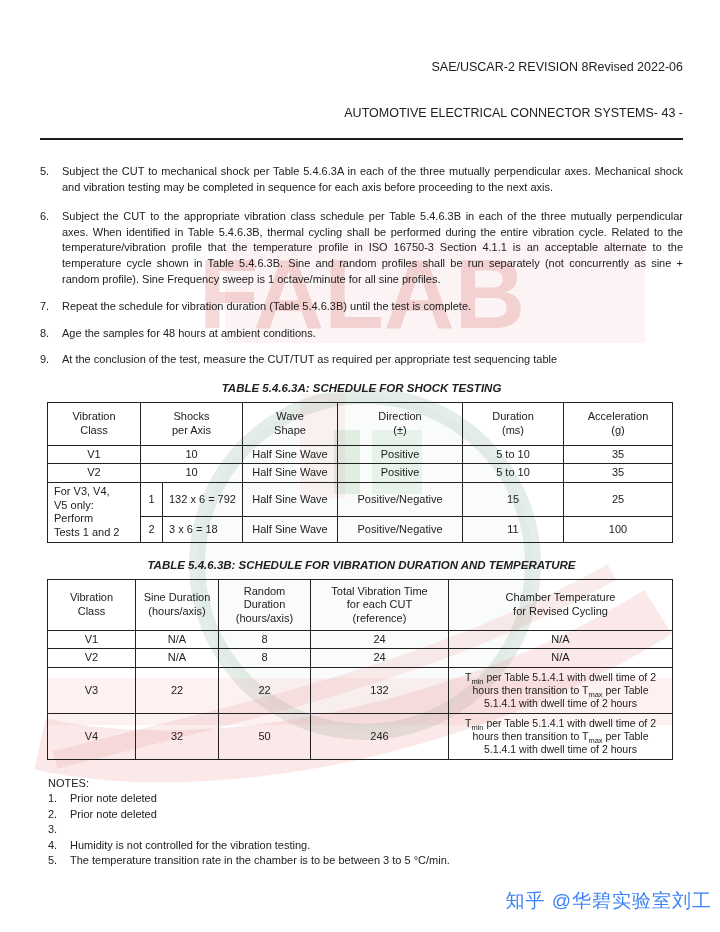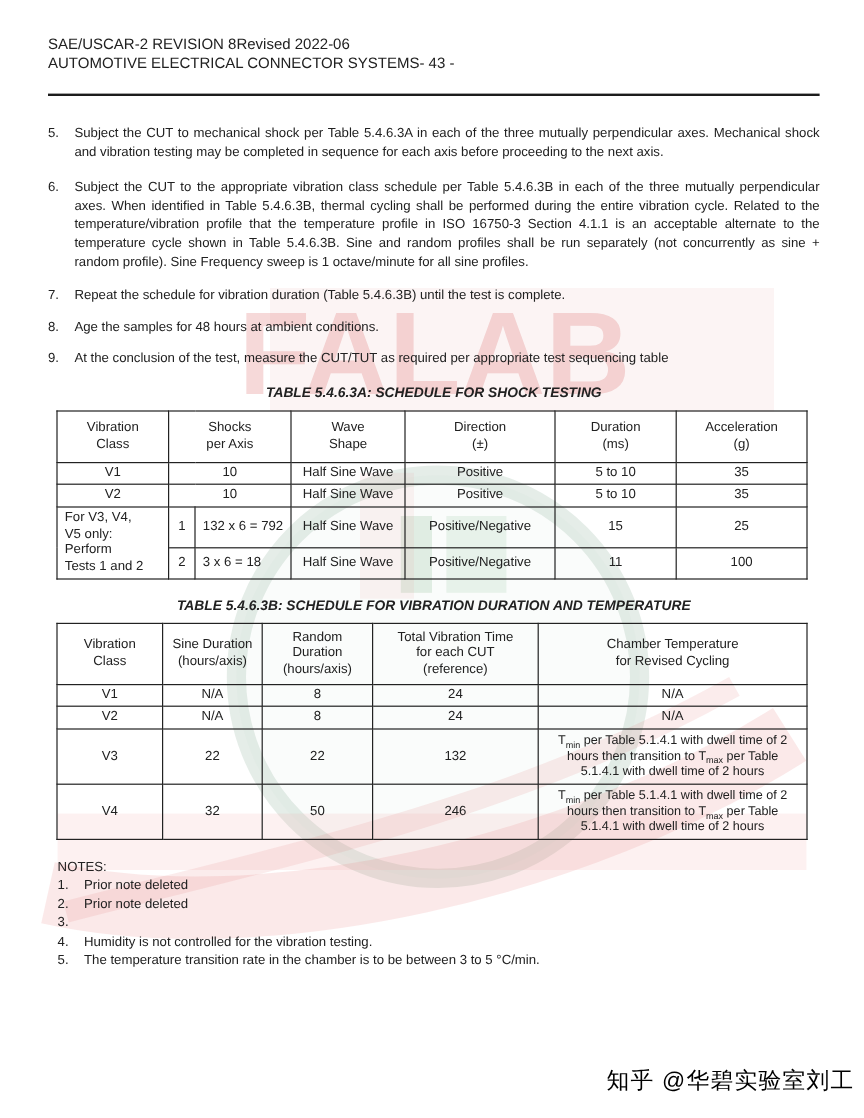--- a/index.html
+++ b/index.html
@@ -10,21 +10,21 @@
     font-family:"Liberation Sans",sans-serif;
     color:#212121;
     overflow:hidden;
     margin:0 auto;
   }
   .wm{position:absolute;left:0;top:12px;width:590px;height:932px;z-index:0;}
   .content{position:absolute;left:40px;top:30px;width:643px;z-index:1;}
 
   
   .hdr{font-size:12.5px;line-height:15.5px;}
-  .hdr-row{display:flex;justify-content:flex-start;}
+  .hdr-row{display:flex;justify-content:flex-end;margin-top:30px;}
   .hdr-bottom{border-bottom:2px solid #1c1c1c;padding-bottom:17px;}
 
   
   .items{margin-top:24px;}
   .item{display:flex;font-size:11px;line-height:15.6px;margin-bottom:12px;}
   .item .num{width:22px;flex:0 0 22px;}
   .item .txt{flex:1;text-align:justify;}
   .item.single .txt{text-align:left;}
 
   
@@ -62,21 +62,21 @@
   .tb-chamber{font-size:10.5px;line-height:13px;padding:3px 6px;}
   sub{font-size:7.5px;line-height:0;}
 
   
   .notes{margin-top:16px;font-size:11px;line-height:15.5px;padding-left:8px;}
   .note{display:flex;}
   .note .num{width:22px;flex:0 0 22px;}
 
   .credit{
     position:absolute;right:8px;top:888px;
-    font-size:19px;color:#000000;z-index:2;
+    font-size:19px;color:#3b82f6;z-index:2;
     letter-spacing:1px;
   }
 </style>
 </head>
 <body>
 
 <div class="page">
 
   <div class="wm">
     <svg width="720" height="932" viewBox="0 0 720 932" xmlns="http://www.w3.org/2000/svg">

